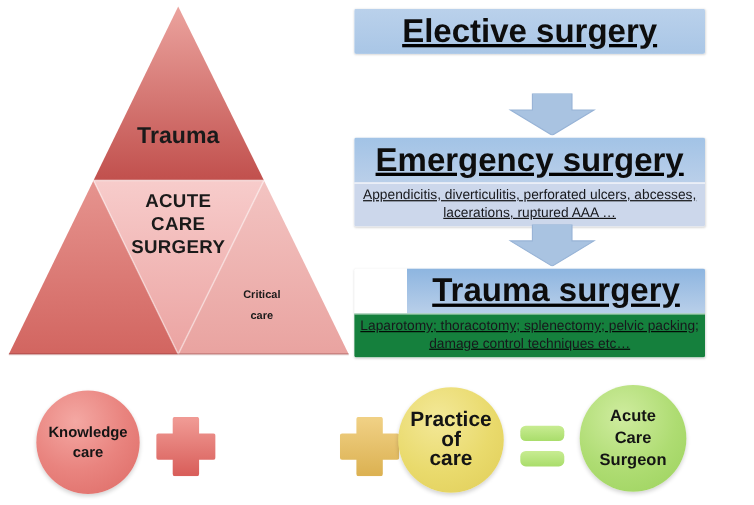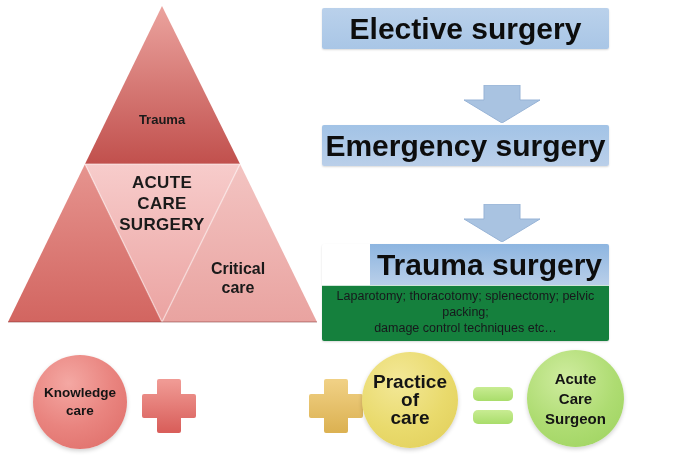--- a/index.html
+++ b/index.html
@@ -14,32 +14,33 @@
 
   
   .pyramid-wrap { position: absolute; left: 0; top: 0; width: 330px; height: 335px; }
   .tri-label {
     position: absolute;
     text-align: center;
     font-weight: 700;
     color: #1a1a1a;
     white-space: pre-line;
   }
-  .label-trauma   { left: 92px;  top: 112px; width: 140px; font-size: 13px; }
+  .label-trauma   { left: 92px;  top: 112px; width: 140px; font-size: 21px; }
   .label-acs      { left: 92px;  top: 172px; width: 140px; font-size: 17px; line-height: 21px; letter-spacing: .3px; }
   .label-emerg    { left: 26px;  top: 259px; width: 120px; font-size: 15px; line-height: 19px; }
-  .label-crit     { left: 178px; top: 259px; width: 120px; font-size: 16px; line-height: 19px; }
+  .label-crit     { left: 178px; top: 259px; width: 120px; font-size: 10px; line-height: 19px; }
 
   
   .flow-col { position: absolute; left: 322px; top: 8px; width: 359px; }
   .flow-box {
-    position: absolute; left: 0; width: 287px;
+    position: absolute; left: 0; width: 319px;
     border-radius: 2px;
     box-shadow: 0 1px 2px rgba(0,0,0,.15);
     overflow: hidden;
+    text-decoration: underline;
   }
   .flow-box .title {
     display: block; height: 41px; line-height: 41px;
     text-align: center; font-size: 30px; font-weight: 700; color: #0d0d0d;
   }
   .flow-box .desc {
     display: block; text-align: center;
     font-size: 12.5px; line-height: 16px; color: #17181c;
     padding: 2px 5px 5px 5px;
     border-top: 1px solid rgba(255,255,255,.8);
@@ -138,20 +139,22 @@
     <div class="flow-box box-0">
       <span class="title">Elective surgery</span>
     </div>
 
     <svg class="down-arrow arrow-0" viewBox="0 0 80 38">
       <polygon points="22,0 58,0 58,15 78,15 40,38 2,15 22,15" fill="#a9c3e1" stroke="#97b3d6" stroke-width="1"></polygon>
     </svg>
 
     <div class="flow-box box-1">
       <span class="title">Emergency surgery</span>
+      <span class="desc">Appendicitis, diverticulitis, perforated ulcers, abcesses,
+lacerations, ruptured AAA …</span>
     </div>
 
     <svg class="down-arrow arrow-1" viewBox="0 0 80 38">
       <polygon points="22,0 58,0 58,15 78,15 40,38 2,15 22,15" fill="#a9c3e1" stroke="#97b3d6" stroke-width="1"></polygon>
     </svg>
 
     <div class="flow-box box-2">
       <span class="title">Trauma surgery</span>
       <span class="desc">Laparotomy; thoracotomy; splenectomy; pelvic packing;
 damage control techniques etc…</span>

